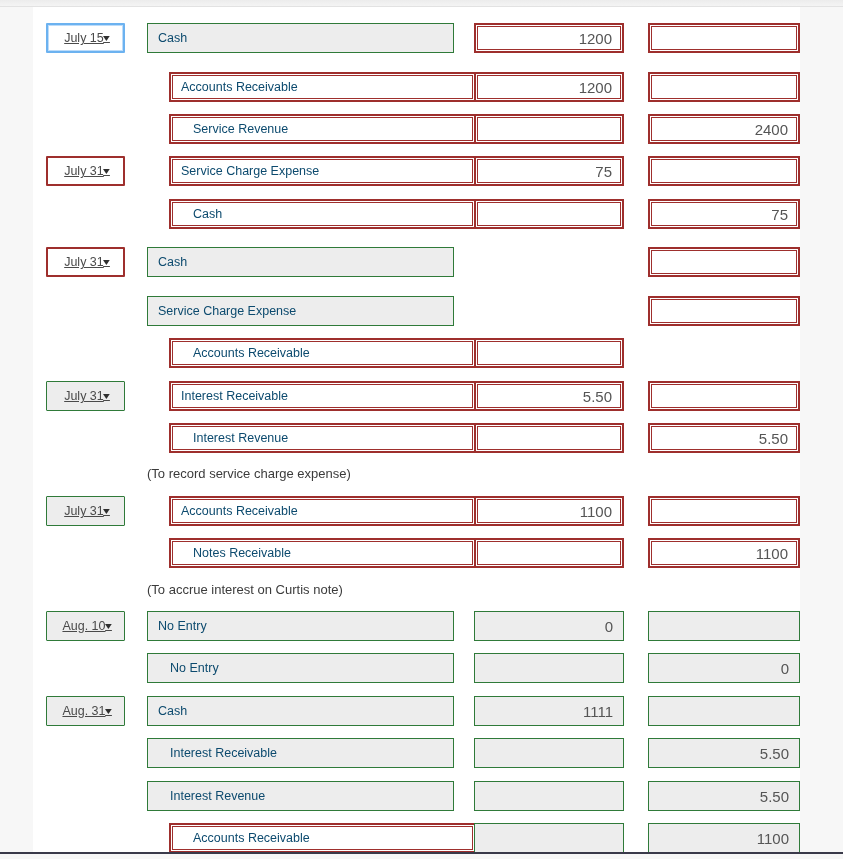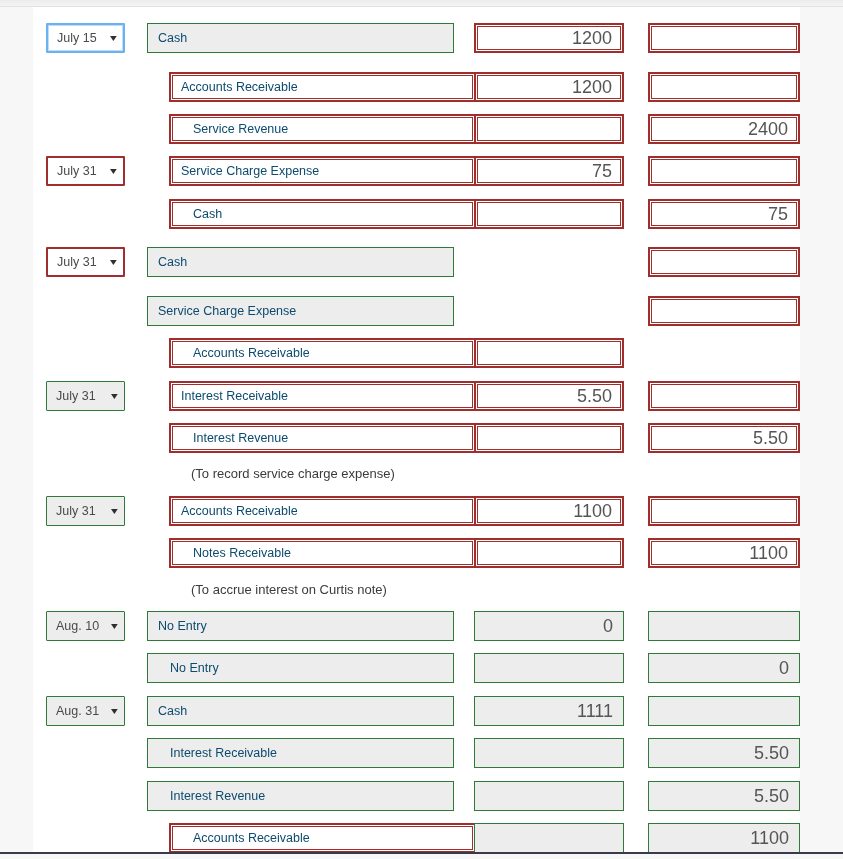--- a/index.html
+++ b/index.html
@@ -46,29 +46,30 @@
 
   
   .date-cell {
     position: absolute;
     left: 13px; top: 0;
     width: 79px; height: 30px;
   }
   .date-sel {
     width: 79px; height: 30px;
     display: flex; align-items: center;
-    justify-content: space-between;
+    justify-content: center;
     padding: 0 7px 0 9px;
     font-size: 12.5px;
     color: #4a4a4a;
     background: #ffffff;
     border: 1px solid #9a9a9a;
     border-radius: 1px;
     cursor: pointer;
     white-space: nowrap;
+    text-decoration: underline;
   }
   .date-sel .chev {
     font-size: 10px;
     color: #2f2f2f;
     line-height: 1;
     transform: scaleX(1.35);
   }
   
   .st-focus .date-sel {
     background: #ffffff;
@@ -114,21 +115,21 @@
     background: #ededed;
   }
 
   
   .amt {
     position: absolute;
     top: 0;
     height: 30px;
     display: flex; align-items: center;
     justify-content: flex-end;
-    font-size: 18px;
+    font-size: 15px;
     color: #555555;
     background: #ffffff;
     border: 1px solid #9a9a9a;
     padding-right: 10px;
     cursor: text;
     white-space: nowrap;
     overflow: hidden;
   }
   .amt.debit  { left: 441px; width: 150px; }
   .amt.credit { left: 615px; width: 152px; }
@@ -145,21 +146,20 @@
 
   
   .note {
     position: absolute;
     left: 114px;
     font-size: 13px;
     color: #3b3b3b;
     height: 20px;
     line-height: 20px;
     white-space: nowrap;
-    margin-left: 44px;
   }
 </style>
 </head>
 <body>
 
 <div id="app">
   <div id="top-strip"></div>
   <div id="sheet">
     <div id="rows-container">
         <div class="row" style="top: 16px;">

